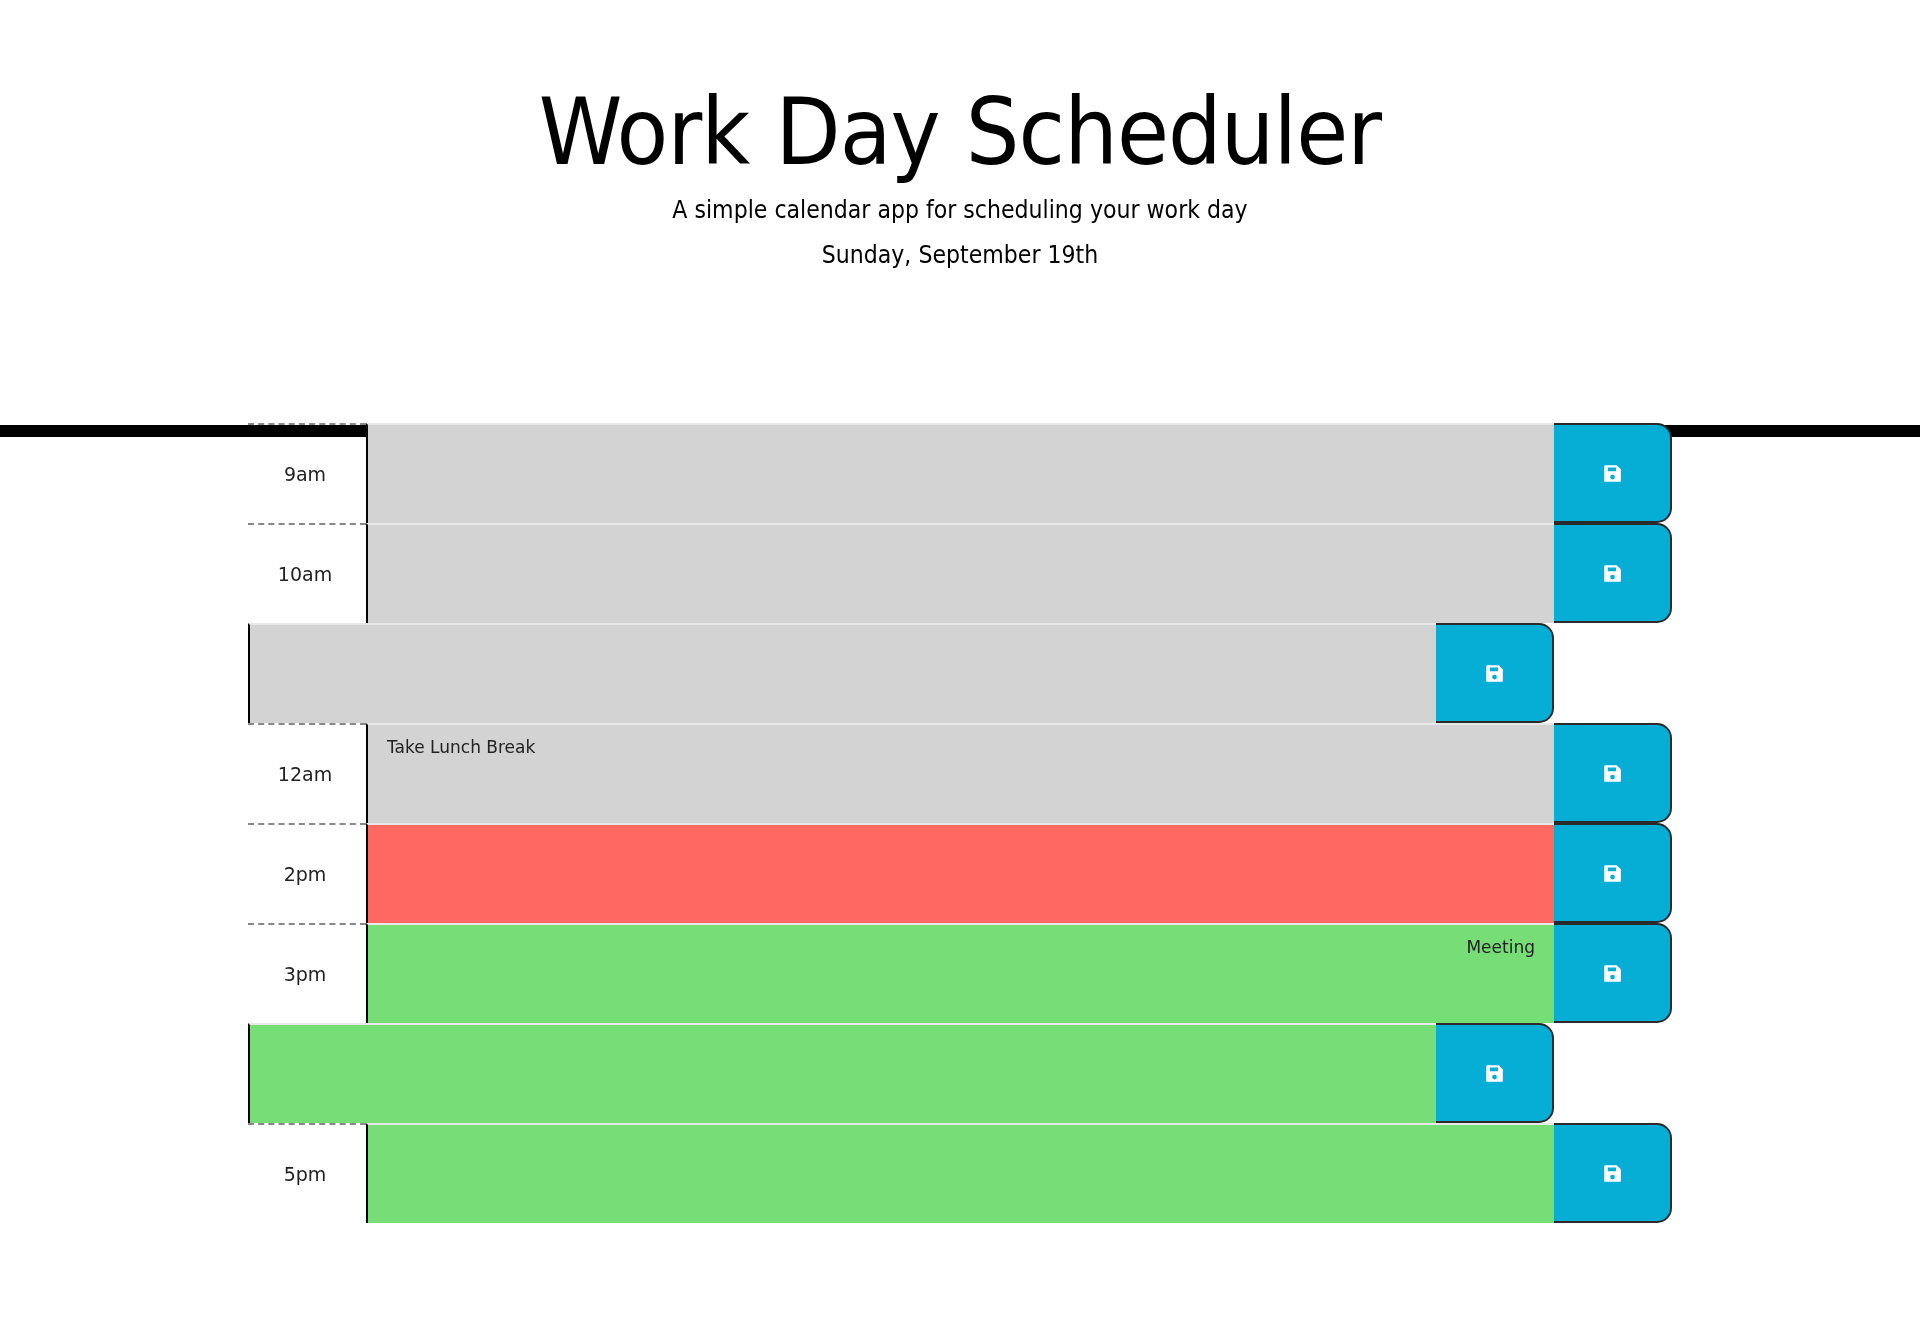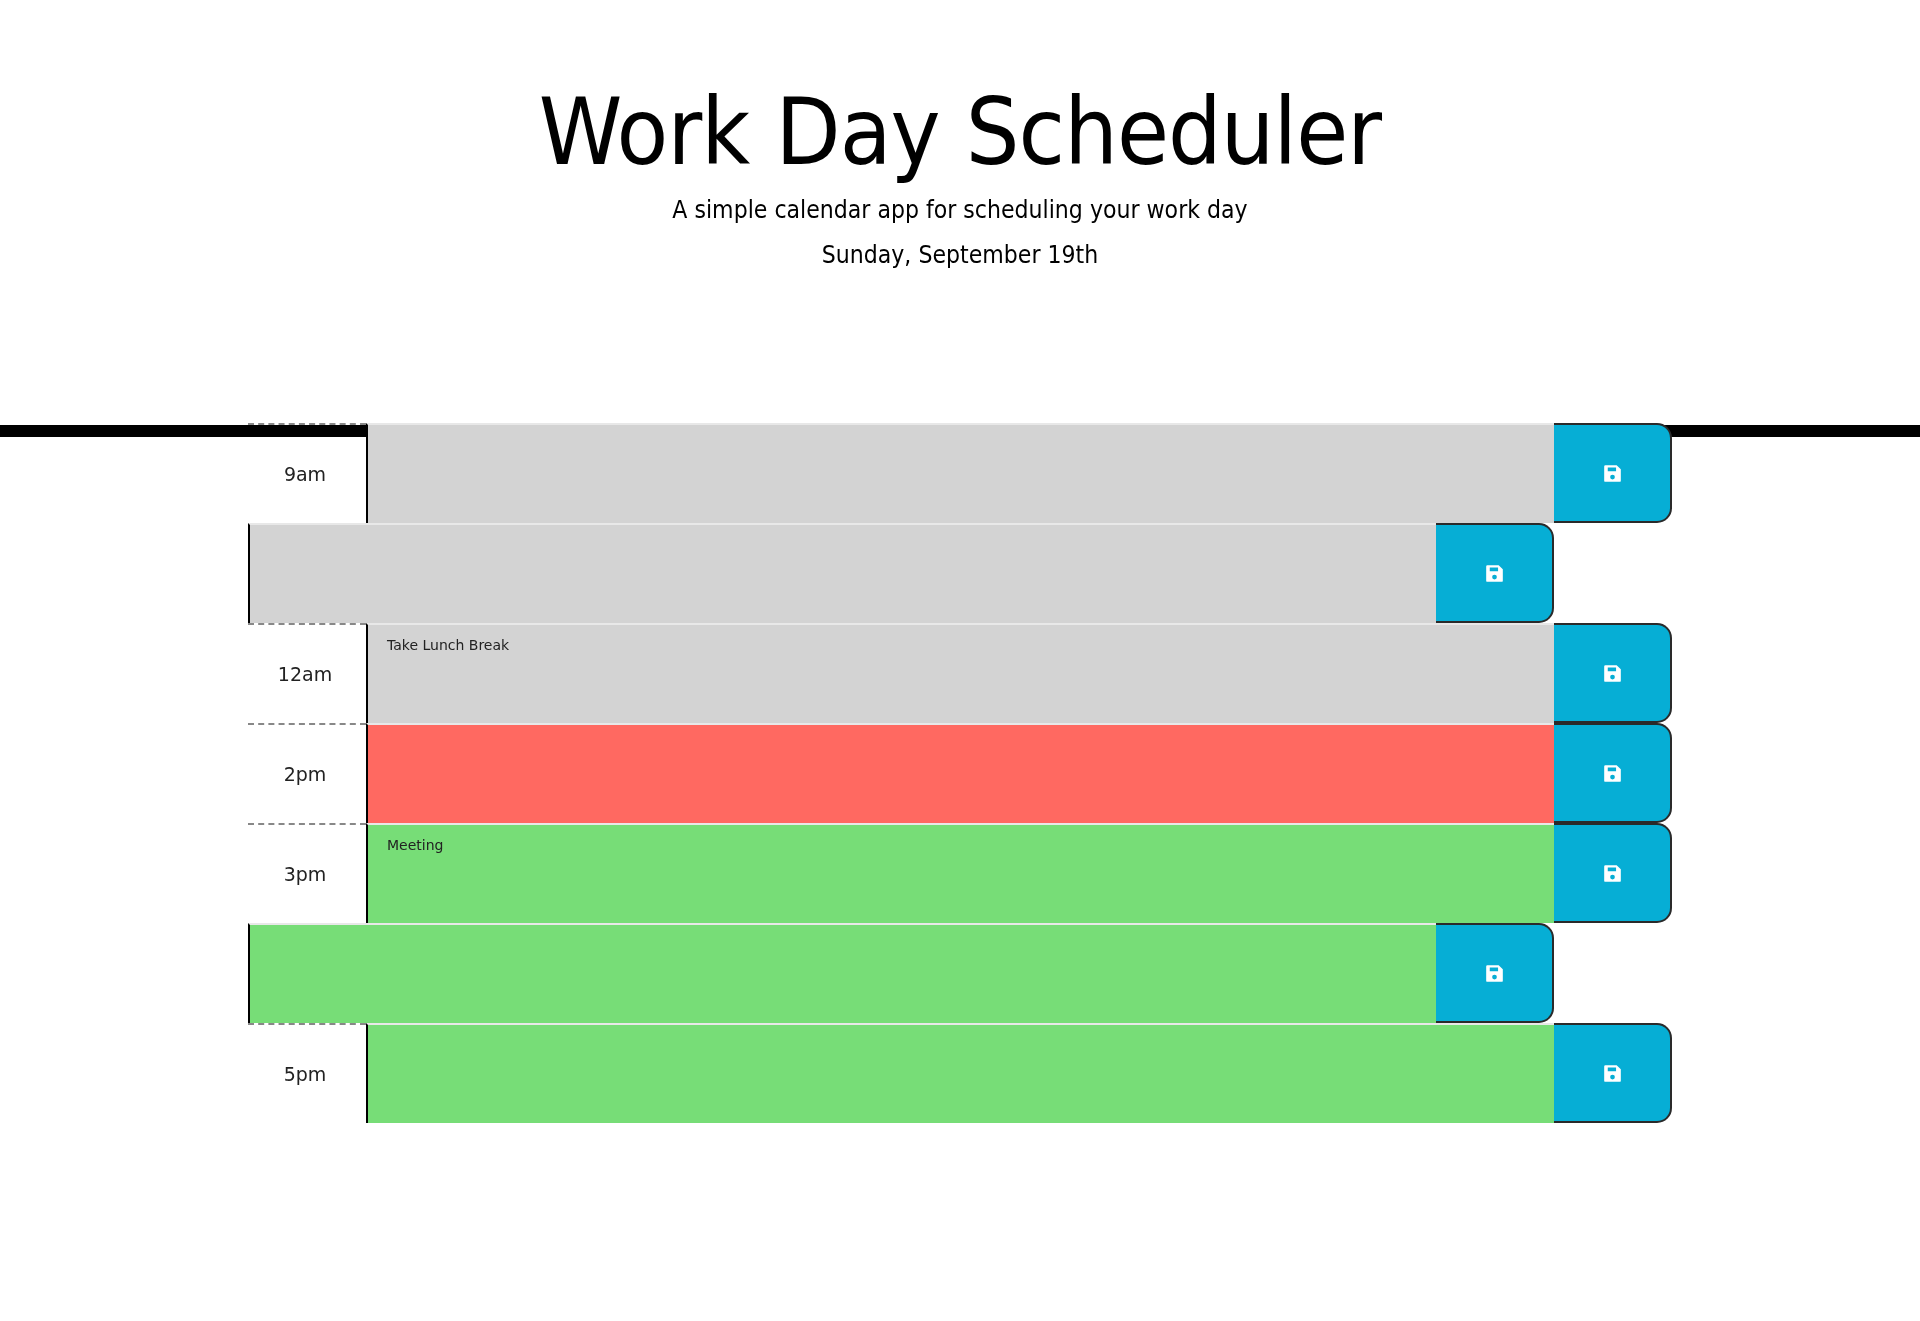--- a/index.html
+++ b/index.html
@@ -5,40 +5,49 @@
   html, body { margin: 0; padding: 0; background: #fff; }
   body { width: 1920px; height: 1321px; overflow: hidden; font-family: "DejaVu Sans", sans-serif; color: #000; }
   .jumbotron { height: 425px; text-align: center; position: relative; }
   .title { position: absolute; left: 0; right: 0; top: 82px; margin: 0; font-size: 92px; font-weight: 400; letter-spacing: -1px; line-height: 1.1; font-family: "DejaVu Sans", sans-serif; transform: scaleX(0.92); }
   .lead { position: absolute; left: 0; right: 0; top: 196px; margin: 0; font-size: 24px; transform: scaleX(0.92); }
   .date { position: absolute; left: 0; right: 0; top: 241px; margin: 0; font-size: 24px; transform: scaleX(0.92); }
   .divider { height: 12px; background: #000; }
   .container { position: absolute; top: 423px; left: 248px; width: 1424px; }
   .row { display: flex; height: 100px; }
   .hour { width: 118px; border-top: 2px dashed #888; box-sizing: border-box; display: flex; align-items: center; justify-content: center; font-size: 19px; color: #222; padding-right: 4px; }
-  .desc { width: 1188px; border: none; border-left: 2px solid #000; border-top: 2px solid #e8e8e8; box-sizing: border-box; padding: 12px 19px; font-size: 14px; color: #222; font-family: "DejaVu Sans", sans-serif; resize: none; outline: none; }
+  .desc { width: 1188px; border: none; border-left: 2px solid #000; border-top: 2px solid #e8e8e8; box-sizing: border-box; padding: 12px 19px; font-size: 17px; color: #222; font-family: "DejaVu Sans", sans-serif; resize: none; outline: none; }
   .past { background: #d3d3d3; }
   .present { background: #ff6961; }
-  .future { background: #77dd77; }
+  .future { background: #77dd77; text-align: right; }
   .save { width: 118px; background: #06aed5; border: 2px solid #2a2a2a; border-left: none; border-radius: 0 15px 15px 0; box-sizing: border-box; display: flex; align-items: center; justify-content: center; cursor: pointer; padding: 0; }
   .save svg { width: 19px; height: 19px; }
 </style>
 </head>
 <body>
 
 <header class="jumbotron">
   <h1 class="title">Work Day Scheduler</h1>
   <p class="lead">A simple calendar app for scheduling your work day</p>
   <p class="date">Sunday, September 19th</p>
 </header>
 <div class="divider"></div>
 
 <div class="container">
   <div class="row">
     <div class="hour">9am</div>
+    <textarea class="desc past" style=""></textarea>
+    <button class="save">
+        <svg viewBox="0 0 16 16">
+          <path fill="#fff" d="M2 1h9.5L15 4.5V14a1 1 0 0 1-1 1H2a1 1 0 0 1-1-1V2a1 1 0 0 1 1-1zm2 2v3h7V3H4zm4 6a2 2 0 1 0 0 4 2 2 0 0 0 0-4z"></path>
+        </svg>
+      </button>
+  </div>
+  <div class="row">
+    <div class="hour">10am</div>
     <textarea class="desc past" style=""></textarea>
     <button class="save">
         <svg viewBox="0 0 16 16">
           <path fill="#fff" d="M2 1h9.5L15 4.5V14a1 1 0 0 1-1 1H2a1 1 0 0 1-1-1V2a1 1 0 0 1 1-1zm2 2v3h7V3H4zm4 6a2 2 0 1 0 0 4 2 2 0 0 0 0-4z"></path>
         </svg>
       </button>
   </div>
   <div class="row">
     <textarea class="desc past" style=""></textarea>
     <button class="save">

